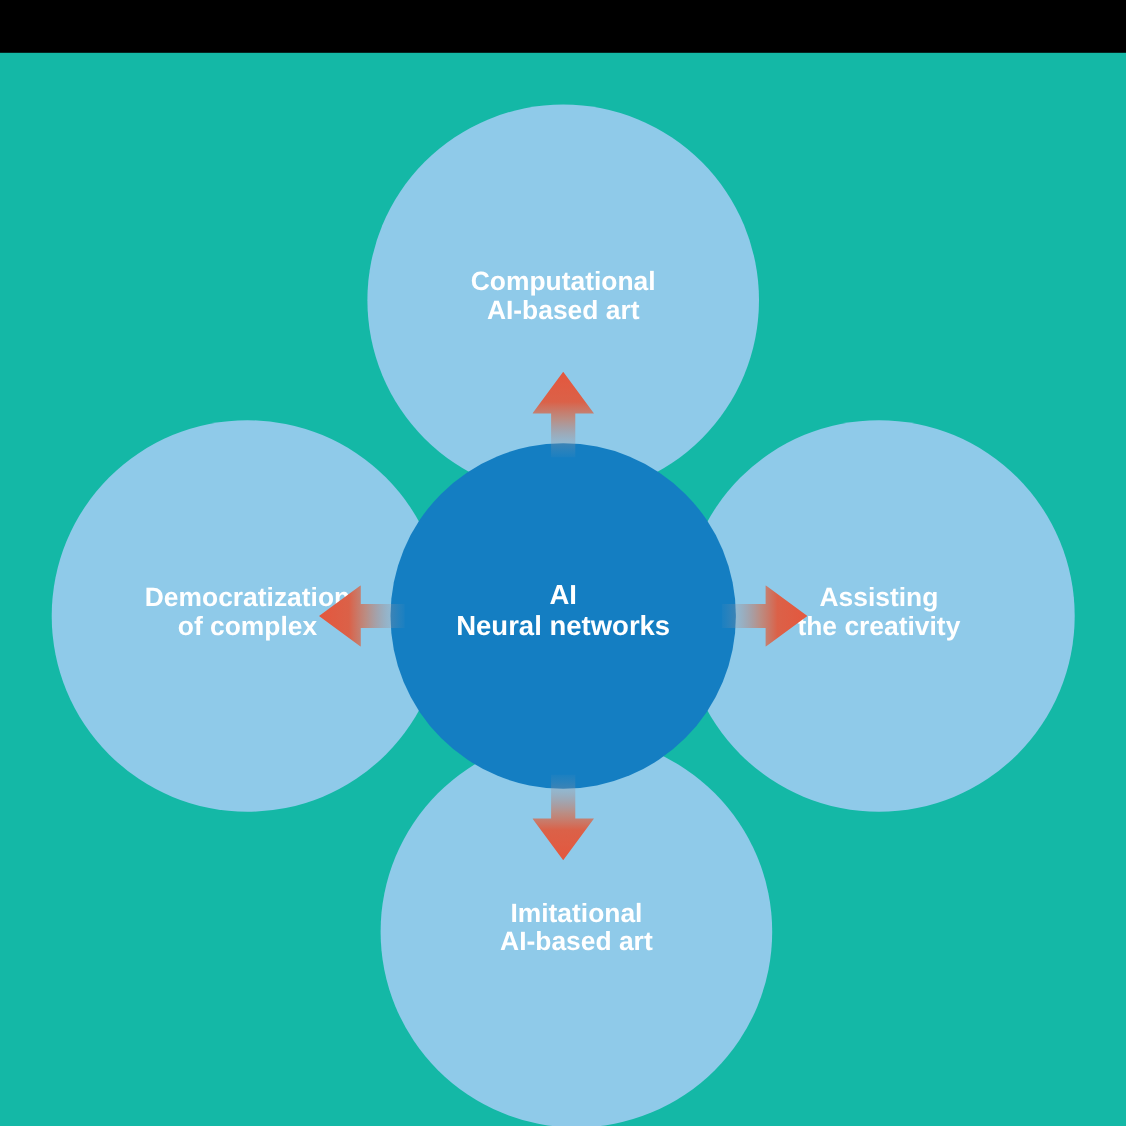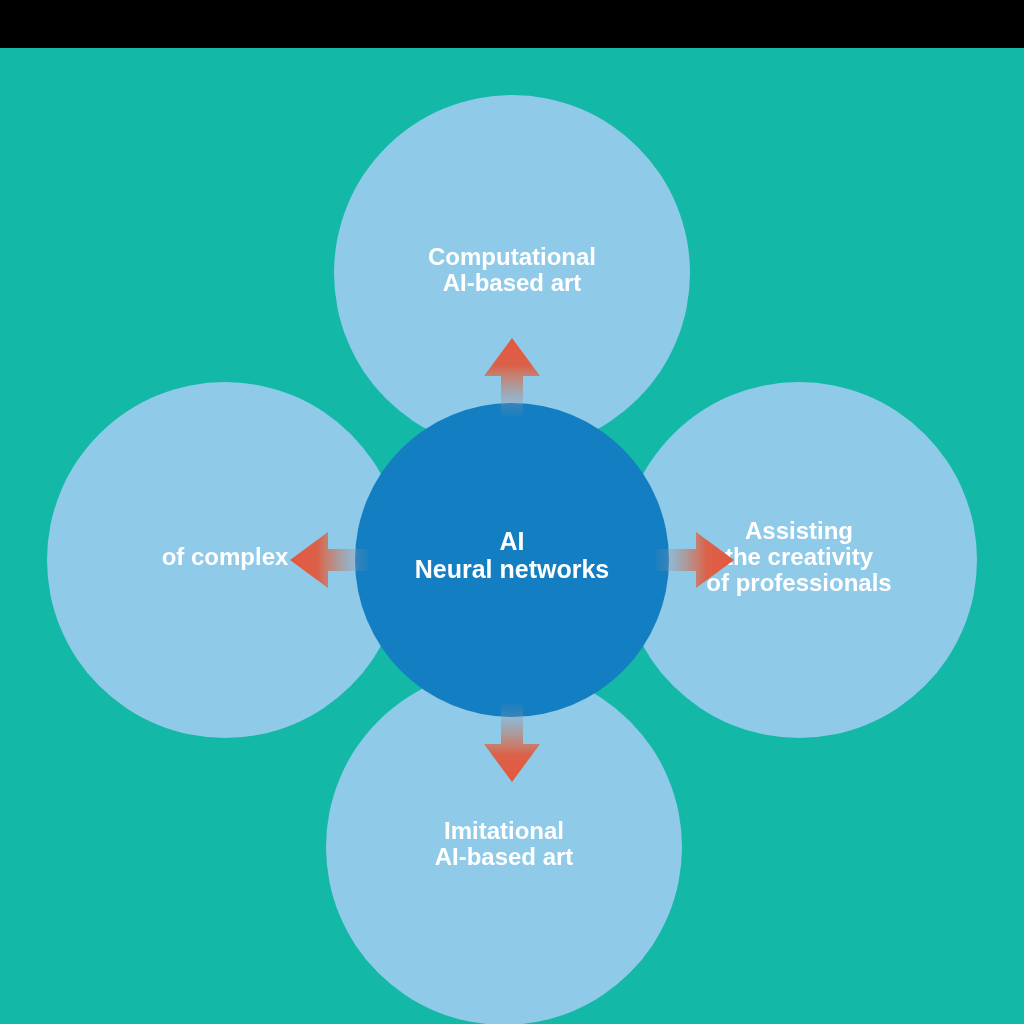--- a/index.html
+++ b/index.html
@@ -25,21 +25,21 @@
     text-align: center;
   }
   .outer {
     width: 356px;
     height: 356px;
     background: #8FCAE9;
   }
   .outer.top    { left: 334px; top: 47px; }
   .outer.left   { left: 47px;  top: 334px; }
   .outer.right  { left: 621px; top: 334px; }
-  .outer.bottom { left: 326px; top: 621px; }
+  .outer.bottom { left: 346px; top: 621px; }
   .center-circle {
     width: 314px;
     height: 314px;
     left: 355px;
     top: 355px;
     background: #147EC2;
     z-index: 2;
   }
   .label {
     color: #FFFFFF;
@@ -86,29 +86,29 @@
 
   <div class="circle outer top">
     <div class="label">
       <div>Computational</div>
       <div>AI-based art</div>
     </div>
   </div>
 
   <div class="circle outer left">
     <div class="label">
+      <div>Democratization</div>
       <div>of complex</div>
     </div>
   </div>
 
   <div class="circle outer right">
     <div class="label">
       <div>Assisting</div>
       <div>the creativity</div>
-      <div>of professionals</div>
     </div>
   </div>
 
   <div class="circle outer bottom">
     <div class="label">
       <div>Imitational</div>
       <div>AI-based art</div>
     </div>
   </div>
 

